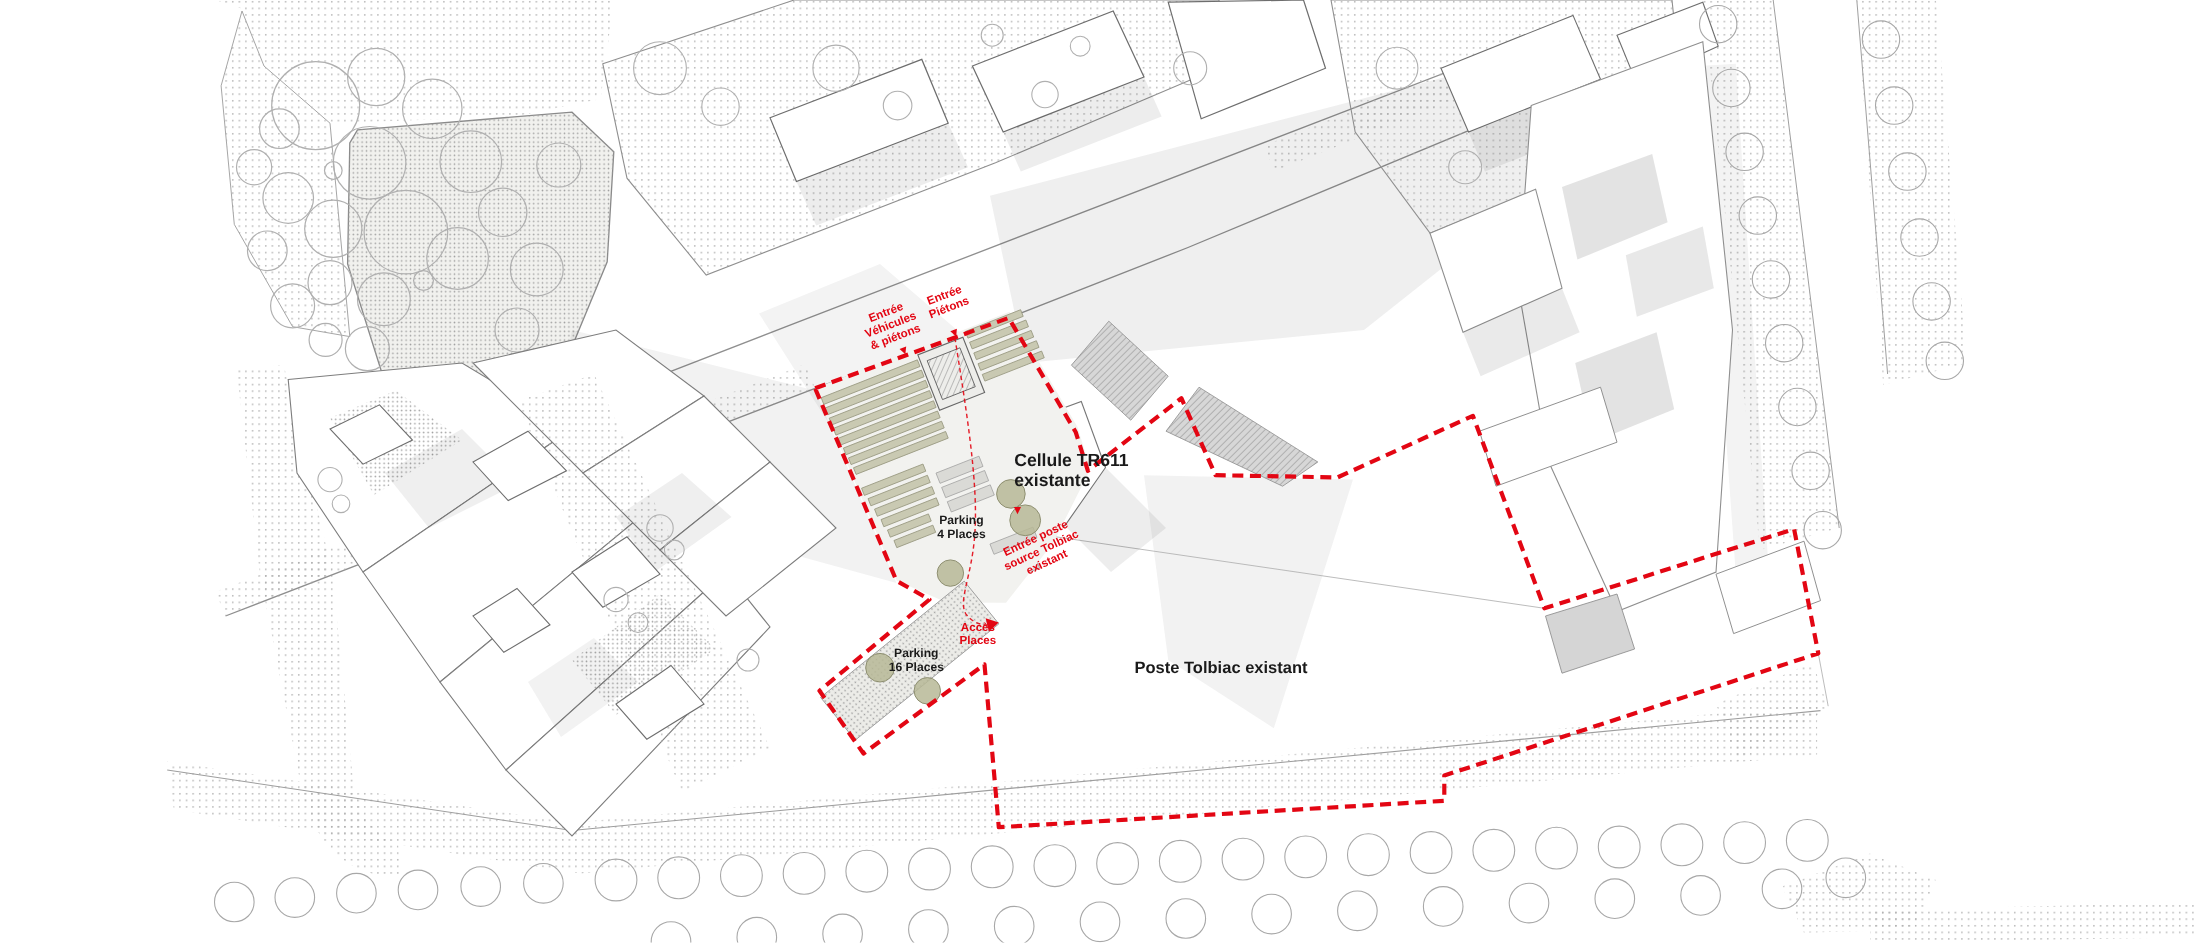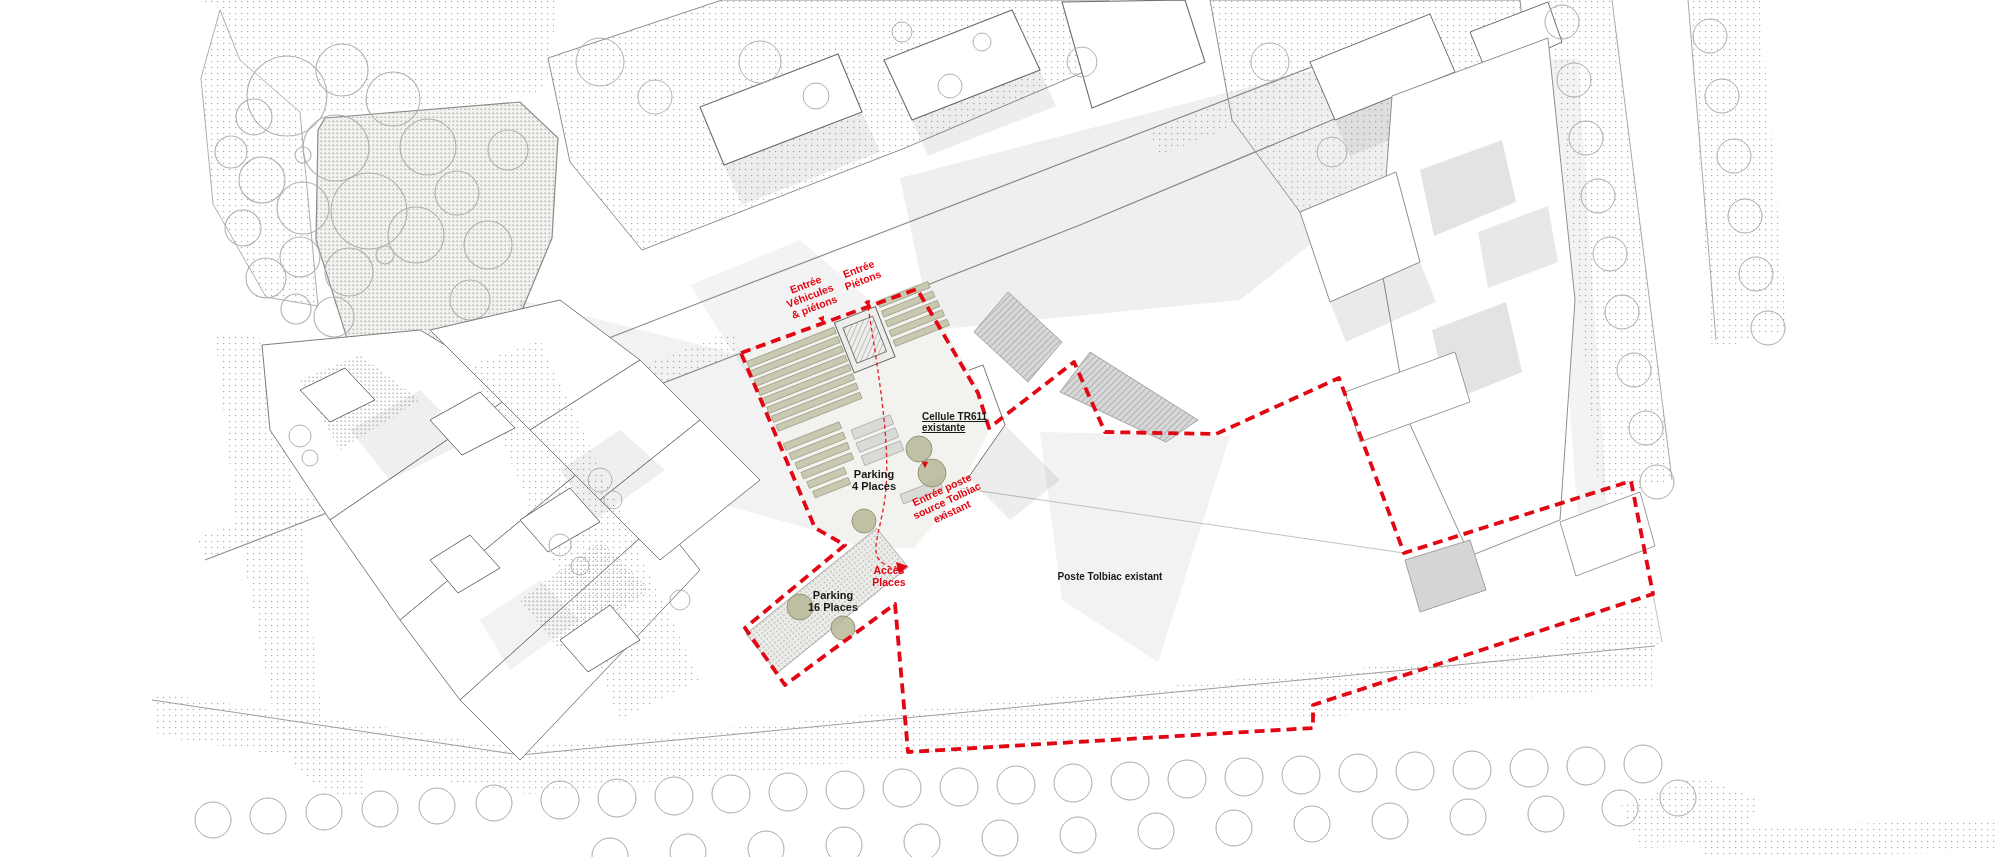--- a/index.html
+++ b/index.html
@@ -316,31 +316,31 @@
 
 <div class="lbl red rot21" style="left:810px;top:296px;font-size:10.5px;">Entrée
 Véhicules
 &amp; piétons</div>
 <span class="arrow rot21" style="left:822px;top:319px;">▼</span>
 
 <div class="lbl red rot21" style="left:861px;top:275px;font-size:10.5px;">Entrée
 Piétons</div>
 <span class="arrow rot21" style="left:868px;top:303px;">▼</span>
 
-<div class="lbl blk left-align" style="left:922px;top:411px;font-size:10px;text-decoration:underline;">Cellule TR611
+<div class="lbl blk left-align" style="left:922px;top:411px;font-size:16px;">Cellule TR611
 existante</div>
 
 <div class="lbl blk" style="left:874px;top:480px;font-size:11px;">Parking
 4 Places</div>
 
 <span class="arrow" style="left:925px;top:464px;">▼</span>
 <div class="lbl red rot25" style="left:947px;top:501px;font-size:10.5px;">Entrée poste
 source Tolbiac
 existant</div>
 
 <div class="lbl red" style="left:889px;top:577px;font-size:10.5px;">Accès
 Places</div>
 
 <div class="lbl blk" style="left:833px;top:601px;font-size:11px;">Parking
 16 Places</div>
 
-<div class="lbl blk nowrap" style="left:1110px;top:577px;font-size:10px;">Poste Tolbiac existant</div>
+<div class="lbl blk nowrap" style="left:1110px;top:608px;font-size:15px;">Poste Tolbiac existant</div>
 </div>
 
 </body></html>

